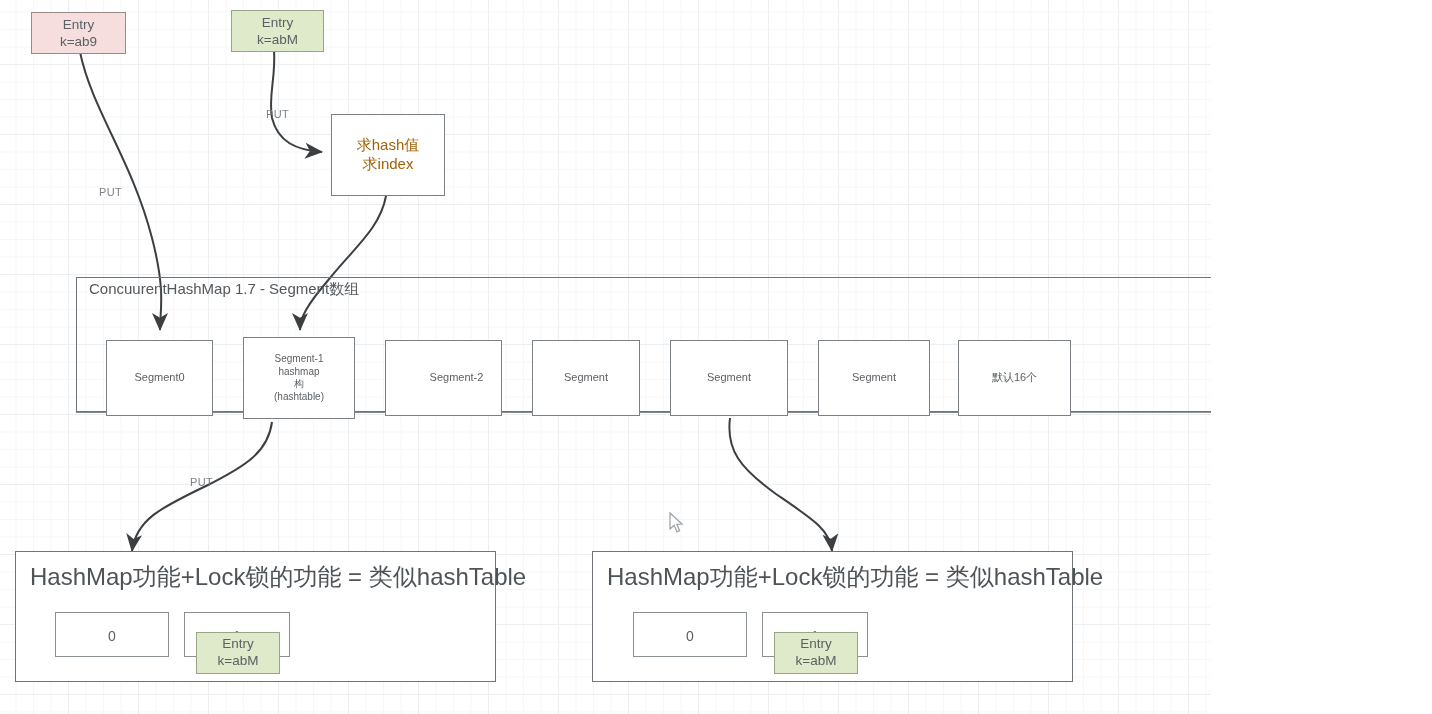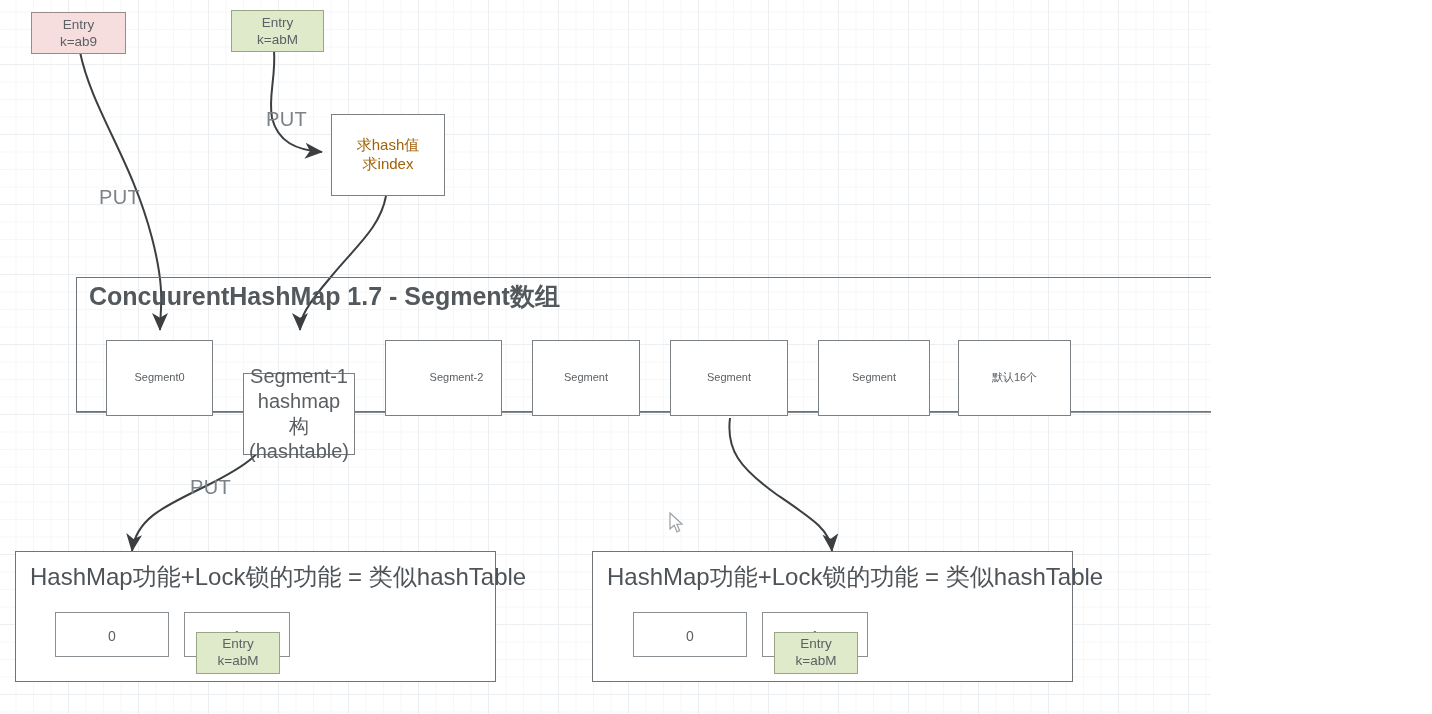--- a/index.html
+++ b/index.html
@@ -56,23 +56,22 @@
   .hash-node { font-size: 15px; }
   .chm-container {
     position: absolute;
     box-sizing: border-box;
     border: 1.7px solid #6f7478;
     background: transparent;
   }
   .chm-title {
     position: absolute;
     color: #53585c;
-    font-size: 25px;
+    font-size: 15px;
     white-space: nowrap;
-    font-weight: bold;
   }
   .segment {
     position: absolute;
     box-sizing: border-box;
     background: #ffffff;
     border: 1.6px solid #7b8085;
     display: flex;
     align-items: center;
     justify-content: center;
     text-align: center;
@@ -111,21 +110,21 @@
     display: flex;
     flex-direction: column;
     align-items: center;
     justify-content: center;
     text-align: center;
     line-height: 1.25;
   }
   .edge-label {
     position: absolute;
     color: #7d8287;
-    font-size: 20px;
+    font-size: 11px;
     letter-spacing: 0.4px;
     background: transparent;
     white-space: nowrap;
   }
   .cursor {
     position: absolute;
     pointer-events: none;
   }
   .nl { display: block; }
 </style>
@@ -184,21 +183,21 @@
     </div>
   </div>
 
   <div class="chm-container" style="left:76px; top:277px; width:1336px; height:135px;"></div>
   <div class="chm-title" style="left:89px; top:280px;">ConcuurentHashMap 1.7 - Segment数组</div>
 
   <div class="segment" style="left:106px; top:340px; width:107px; height:76px;">
     <span>Segment0</span>
   </div>
 
-  <div class="segment" style="left:243px; top:337px; width:112px; height:82px; font-size:20px;margin-top:36px;">
+  <div class="segment" style="left:243px; top:337px; width:112px; height:82px; font-size:10px;">
     <div>
       <span class="nl">Segment-1</span>
       <span class="nl">hashmap</span>
       <span class="nl">构</span>
       <span class="nl">(hashtable)</span>
     </div>
   </div>
 
   <div class="segment" style="left:385px; top:340px; width:117px; height:76px;padding-left:26px;">
     <span>Segment-2</span>

